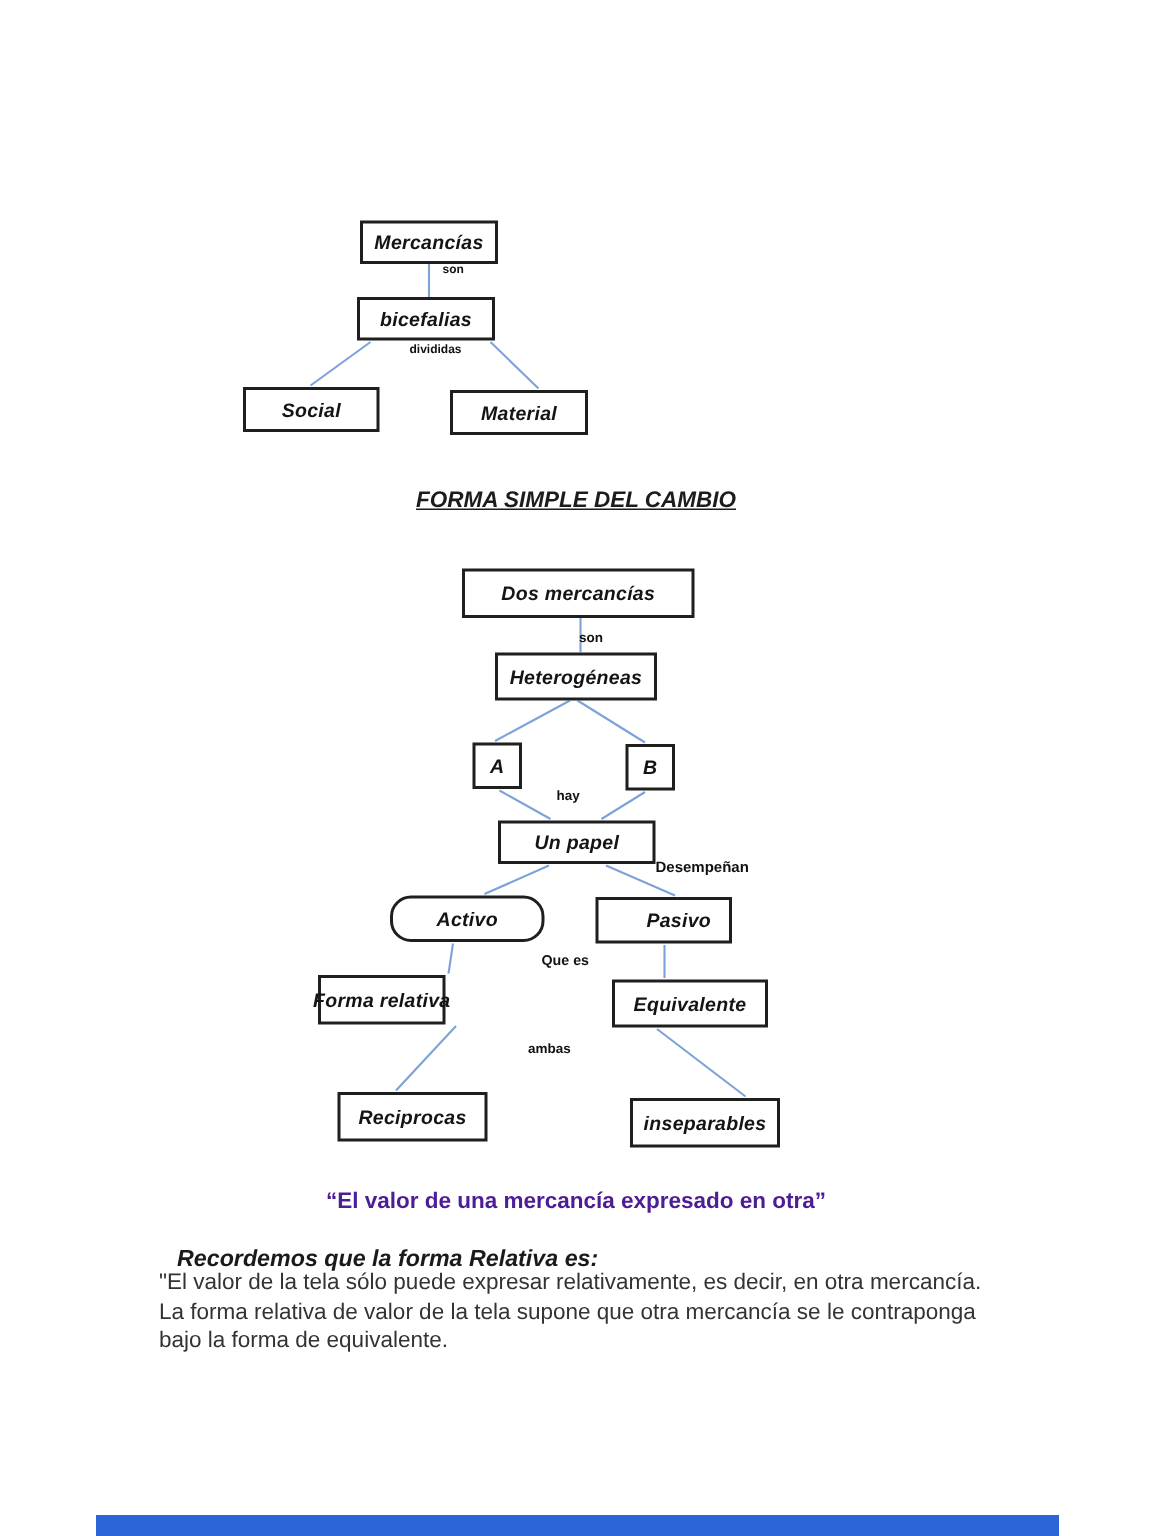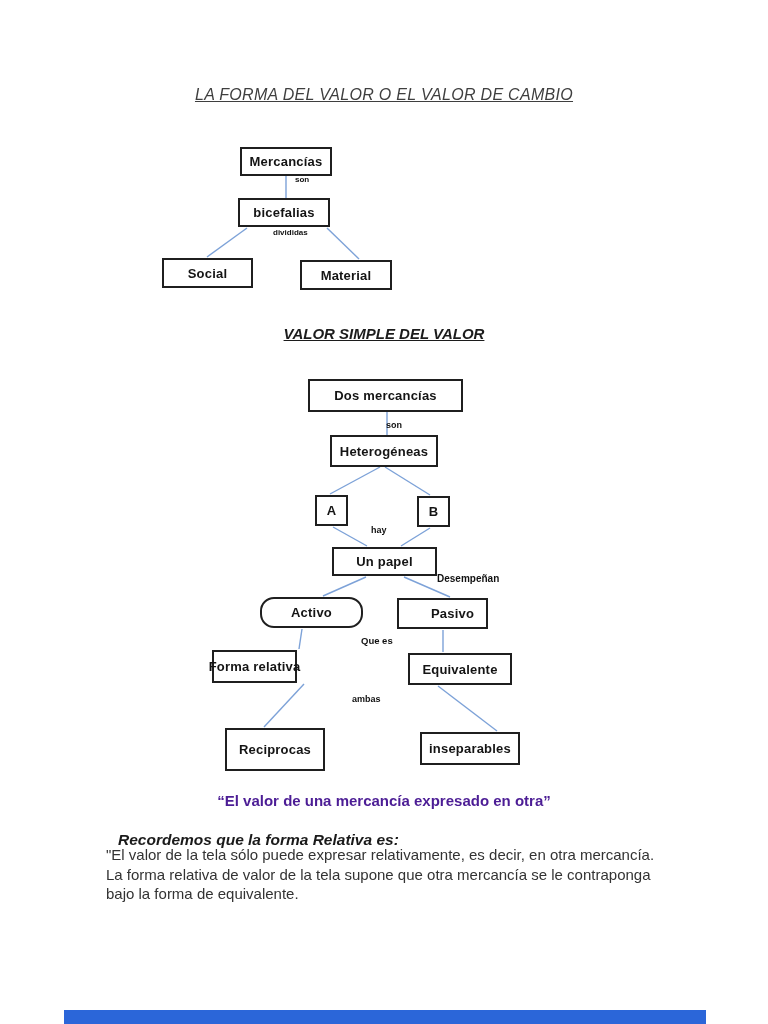--- a/index.html
+++ b/index.html
@@ -27,20 +27,21 @@
 
   .box {
     position:absolute;
     box-sizing:border-box;
     border:2px solid #1f1f1f;
     background:#ffffff;
     display:flex; align-items:center; justify-content:center;
     font-weight:bold; font-size:13px; color:#141414;
     letter-spacing:0.2px;
     white-space:nowrap;
+    font-style:italic;
   }
   .elabel {
     position:absolute;
     font-weight:bold; color:#111;
     white-space:nowrap;
   }
 
   
   .n-mercancias   { left:240px; top:147px; width:92px;  height:29px; }
   .n-bicefalias   { left:238px; top:198px; width:92px;  height:29px; }
@@ -60,21 +61,21 @@
   
   .n-dosmercancias { left:308px; top:379px; width:155px; height:33px; }
   .n-heterogeneas  { left:330px; top:435px; width:108px; height:32px; }
   .n-a             { left:315px; top:495px; width:33px;  height:31px; }
   .n-b             { left:417px; top:496px; width:33px;  height:31px; }
   .n-unpapel       { left:332px; top:547px; width:105px; height:29px; }
   .n-activo        { left:260px; top:597px; width:103px; height:31px;border-radius:14px; }
   .n-pasivo        { left:397px; top:598px; width:91px; height:31px;padding-left:20px; }
   .n-formarelativa { left:212px; top:650px; width:85px; height:33px; }
   .n-equivalente   { left:408px; top:653px; width:104px; height:32px; }
-  .n-reciprocas    { left:225px; top:728px; width:100px; height:43px; }
+  .n-reciprocas    { left:225px; top:728px; width:100px; height:33px; }
   .n-inseparables  { left:420px; top:732px; width:100px; height:33px; }
   .l-d2-son        { left:386px; top:420px; font-size:9px; }
   .l-hay           { left:371px; top:525px; font-size:9px; }
   .l-desempenan    { left:437px; top:573px; font-size:10px; }
   .l-quees         { left:361px; top:635px; font-size:9.5px; }
   .l-ambas         { left:352px; top:694px; font-size:9px; }
 
   .quote {
     position:absolute; top:792px; left:0; width:768px;
     margin:0; text-align:center;
@@ -96,21 +97,20 @@
   .bottom-bar {
     position:absolute; left:64px; top:1010px; width:642px; height:14px;
     background:#2b66d9;
   }
 </style>
 </head>
 <body>
 
 <div class="page">
 
-  <h1 class="doc-title">LA FORMA DEL VALOR O EL VALOR DE CAMBIO</h1>
 
   <svg class="connectors" width="768" height="1024" viewBox="0 0 768 1024">
     <path d="M286,176 L286,198"></path>
     <path d="M247,228 L207,257"></path>
     <path d="M327,228 L359,259"></path>
     <path d="M387,412 L387,435"></path>
     <path d="M380,467 L330,494"></path>
     <path d="M385,467 L430,495"></path>
     <path d="M333,527 L367,546"></path>
     <path d="M430,528 L401,546"></path>
@@ -122,21 +122,21 @@
     <path d="M438,686 L497,731"></path>
   </svg>
 
   <div class="box n-mercancias">Mercancías</div>
   <span class="elabel l-d1-son">son</span>
   <div class="box n-bicefalias">bicefalias</div>
   <span class="elabel l-divididas">divididas</span>
   <div class="box n-social">Social</div>
   <div class="box n-material">Material</div>
 
-  <h2 class="section-title">VALOR SIMPLE DEL VALOR</h2>
+  <h2 class="section-title">FORMA SIMPLE DEL CAMBIO</h2>
 
   <div class="box n-dosmercancias">Dos mercancías</div>
   <span class="elabel l-d2-son">son</span>
   <div class="box n-heterogeneas">Heterogéneas</div>
   <div class="box n-a">A</div>
   <div class="box n-b">B</div>
   <span class="elabel l-hay">hay</span>
   <div class="box n-unpapel">Un papel</div>
   <span class="elabel l-desempenan">Desempeñan</span>
   <div class="box n-activo">Activo</div>

